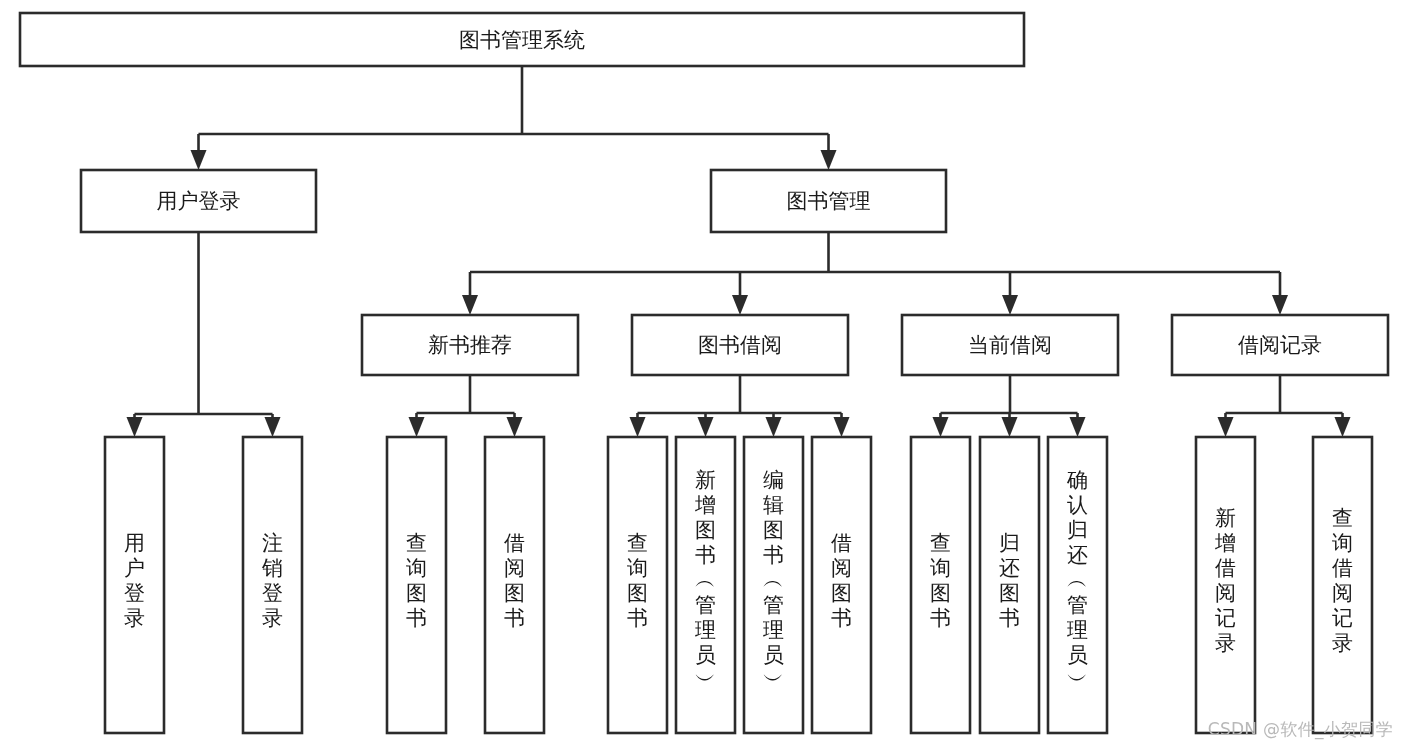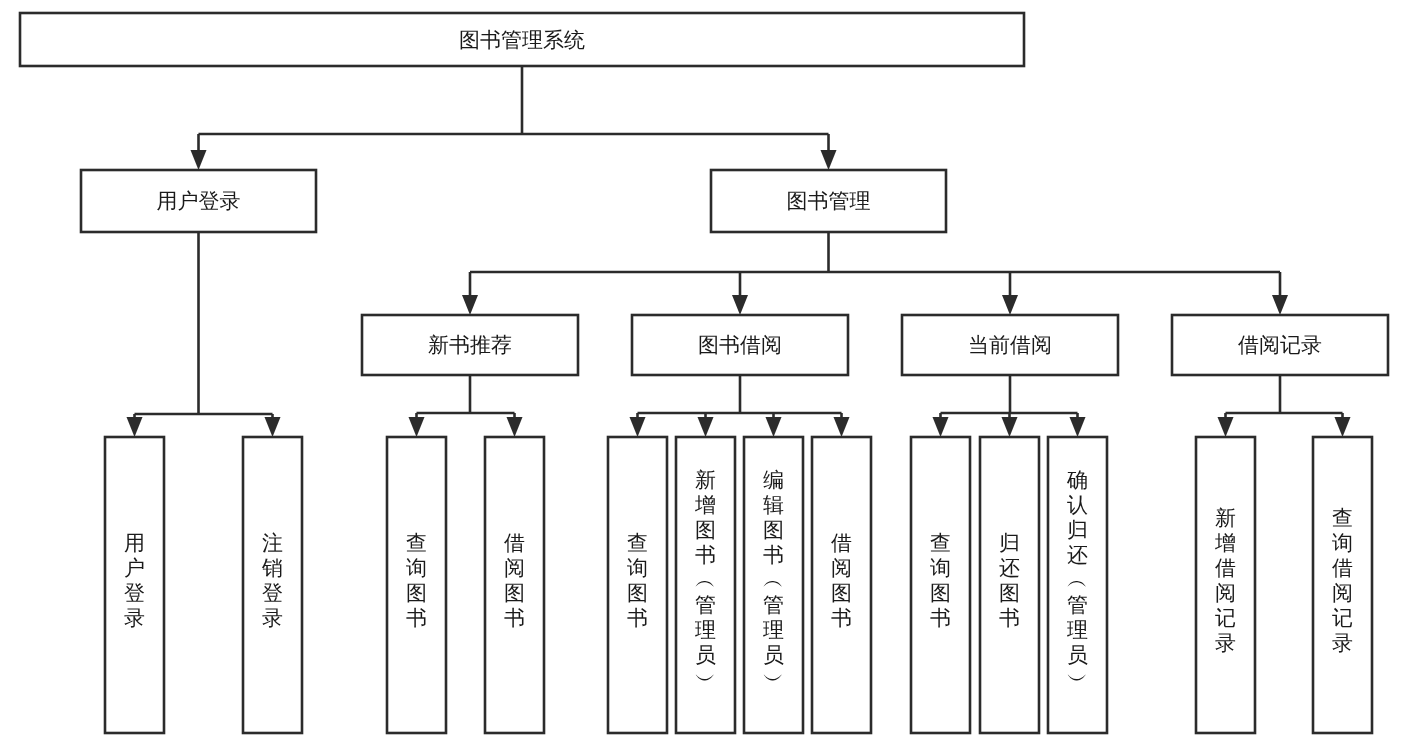--- a/index.html
+++ b/index.html
@@ -205,13 +205,14 @@
         <g>
           <rect x="1196" y="437" width="59" height="296" class="node-rect"></rect>
           <text x="1225.5" y="524.5" class="vchar"><tspan x="1225.5" dy="0">新</tspan><tspan x="1225.5" dy="25">增</tspan><tspan x="1225.5" dy="25">借</tspan><tspan x="1225.5" dy="25">阅</tspan><tspan x="1225.5" dy="25">记</tspan><tspan x="1225.5" dy="25">录</tspan></text>
         </g>
         <g>
           <rect x="1313" y="437" width="59" height="296" class="node-rect"></rect>
           <text x="1342.5" y="524.5" class="vchar"><tspan x="1342.5" dy="0">查</tspan><tspan x="1342.5" dy="25">询</tspan><tspan x="1342.5" dy="25">借</tspan><tspan x="1342.5" dy="25">阅</tspan><tspan x="1342.5" dy="25">记</tspan><tspan x="1342.5" dy="25">录</tspan></text>
         </g>
       </g>
   </svg>
+  <div class="watermark">CSDN @软件_小贺同学</div>
 </div>
 
 </body></html>

